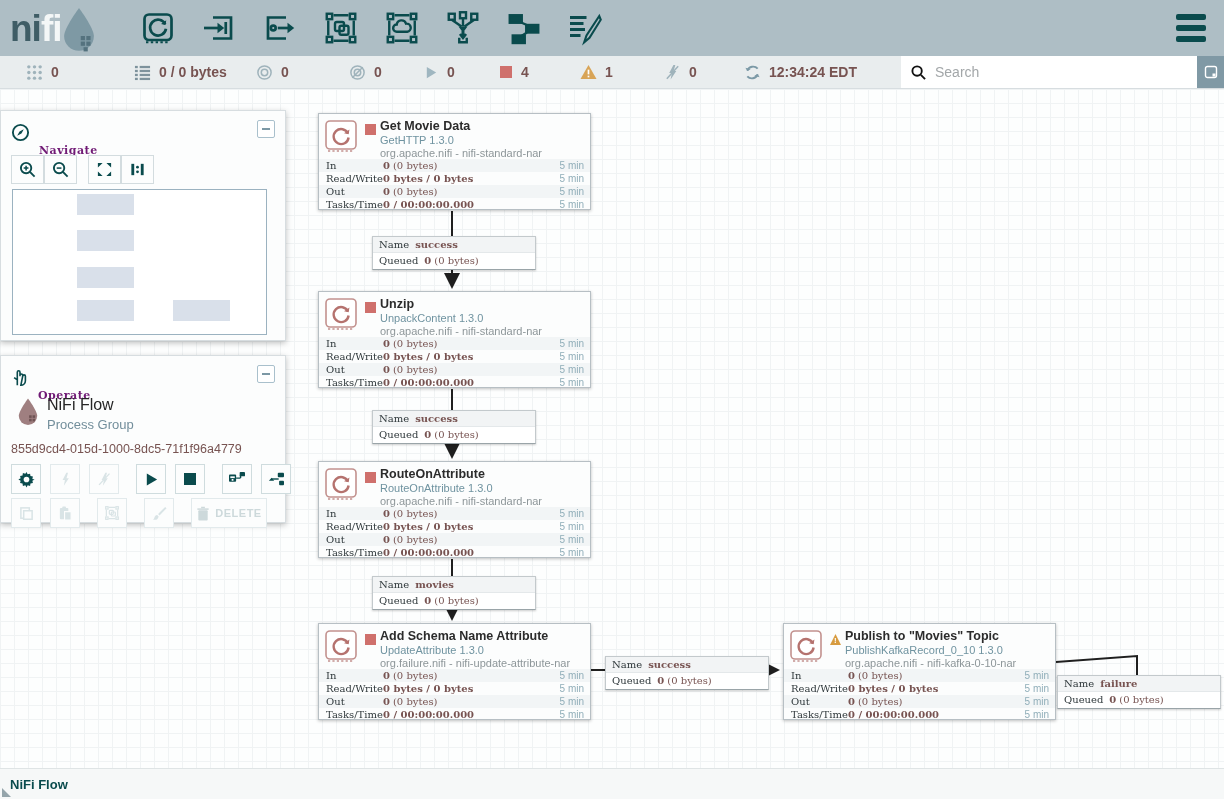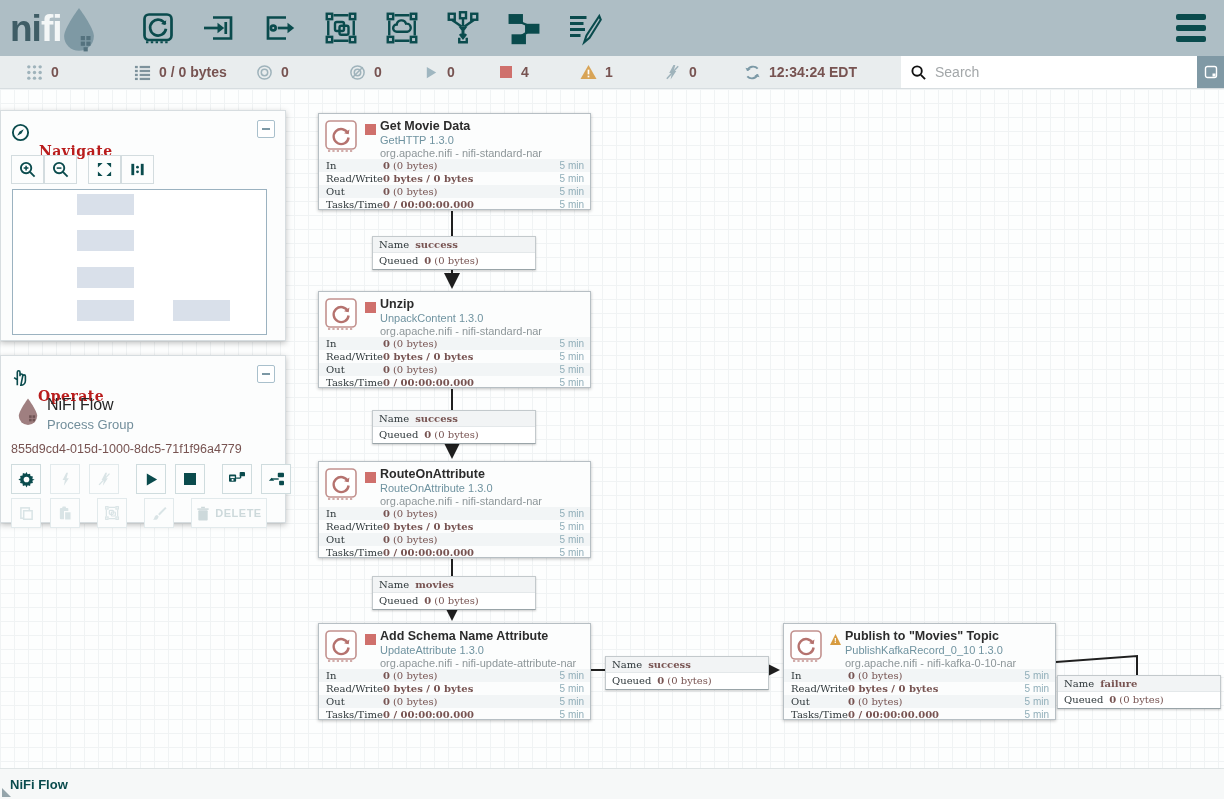--- a/index.html
+++ b/index.html
@@ -29,21 +29,21 @@
   
   #canvas { position:absolute; top:89px; left:0; width:1224px; height:679px; overflow:hidden;
     background:#fdfefe;
     background-image:linear-gradient(#f0f3f4 1px,transparent 1px),linear-gradient(90deg,#f0f3f4 1px,transparent 1px);
     background-size:14px 14px; }
   #edges { position:absolute; top:0; left:0; z-index:1; pointer-events:none; }
 
   
   .panel { position:absolute; left:0; width:286px; background:#fcfdfd; border:1px solid #d7dde0; box-shadow:0 2px 6px rgba(0,0,0,.25); z-index:5; }
   .panel-head { position:relative; height:34px; padding:9px 10px 0 10px; display:flex; align-items:center; gap:9px; }
-  .panel-title { font-family:"DejaVu Serif",serif; font-size:14px; font-weight:bold; letter-spacing:.5px; color:#b91c1c;margin-top:36px; }
+  .panel-title { font-family:"DejaVu Serif",serif; font-size:11px; font-weight:bold; letter-spacing:.5px; color:#701a75;margin-top:36px; }
   .collapse-btn { position:absolute; right:10px; top:9px; width:18px; height:18px; border:1px solid #a9c0cc; border-radius:2px; background:#fff; cursor:pointer; }
   .collapse-btn::after { content:""; position:absolute; left:4px; top:7px; width:8px; height:2px; background:#7c98a5; }
   #navigate-panel { top:21px; height:231px; }
   #nav-tools { position:absolute; left:10px; top:44px; display:flex; }
   .nav-btn { width:33px; height:29px; border:1px solid #d3dcdf; background:#fcfdfd; color:#0a4b4d; display:flex; align-items:center; justify-content:center; cursor:pointer; }
   .nav-gap { width:11px; }
   #minimap { position:absolute; left:11px; top:78px; width:255px; height:146px; border:1px solid #9bb2c0; background:#fff; cursor:pointer; }
   .mm-block { position:absolute; background:#d9e0ea; }
 
   #operate-panel { top:266px; height:168px; }
@@ -391,21 +391,21 @@
       <div class="proc-head">
         <svg class="proc-icon" width="34" height="34" viewBox="0 0 34 34">
           <rect x="2" y="2" width="30" height="28" rx="4" fill="#fff" stroke="#c2918e" stroke-width="1.6"></rect>
           <path d="M24 14.5 A7.5 7.5 0 1 0 24.6 18.5" fill="none" stroke="#b5726e" stroke-width="2.4"></path>
           <path d="M25.5 10.5 L24.6 15.3 L20 14.3 Z" fill="#b5726e"></path>
           <path d="M4 32 h2.2 M8.4 32 h2.2 M12.8 32 h2.2 M17.2 32 h2.2 M21.6 32 h2.2 M26 32 h2.2" stroke="#c2918e" stroke-width="1.6"></path>
         </svg>
         <span class="proc-status" data-status="stopped"></span>
         <div class="proc-title">Add Schema Name Attribute</div>
         <div class="proc-type">UpdateAttribute 1.3.0</div>
-        <div class="proc-bundle">org.apache.nifi - nifi-update-attribute-nar</div>
+        <div class="proc-bundle">org.failure.nifi - nifi-update-attribute-nar</div>
       </div>
       <div class="prow odd">
         <span class="plabel">In</span>
         <span class="pval"><b>0</b><i>(0 bytes)</i></span>
         <span class="pwin">5 min</span>
       </div>
       <div class="prow">
         <span class="plabel">Read/Write</span>
         <span class="pval"><b>0 bytes / 0 bytes</b></span>
         <span class="pwin">5 min</span>

